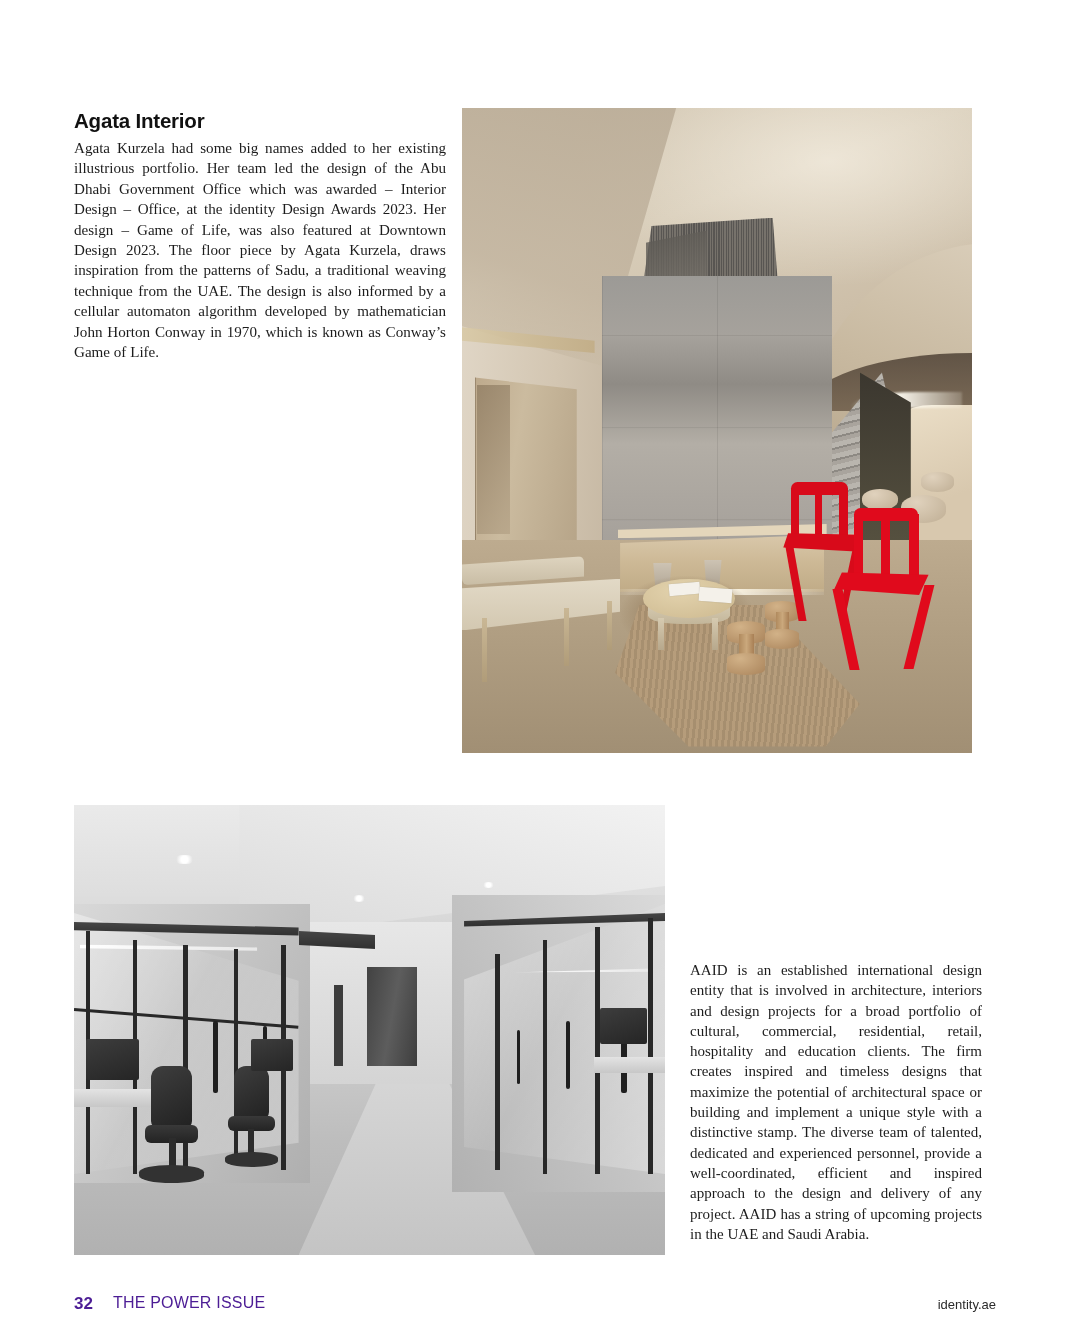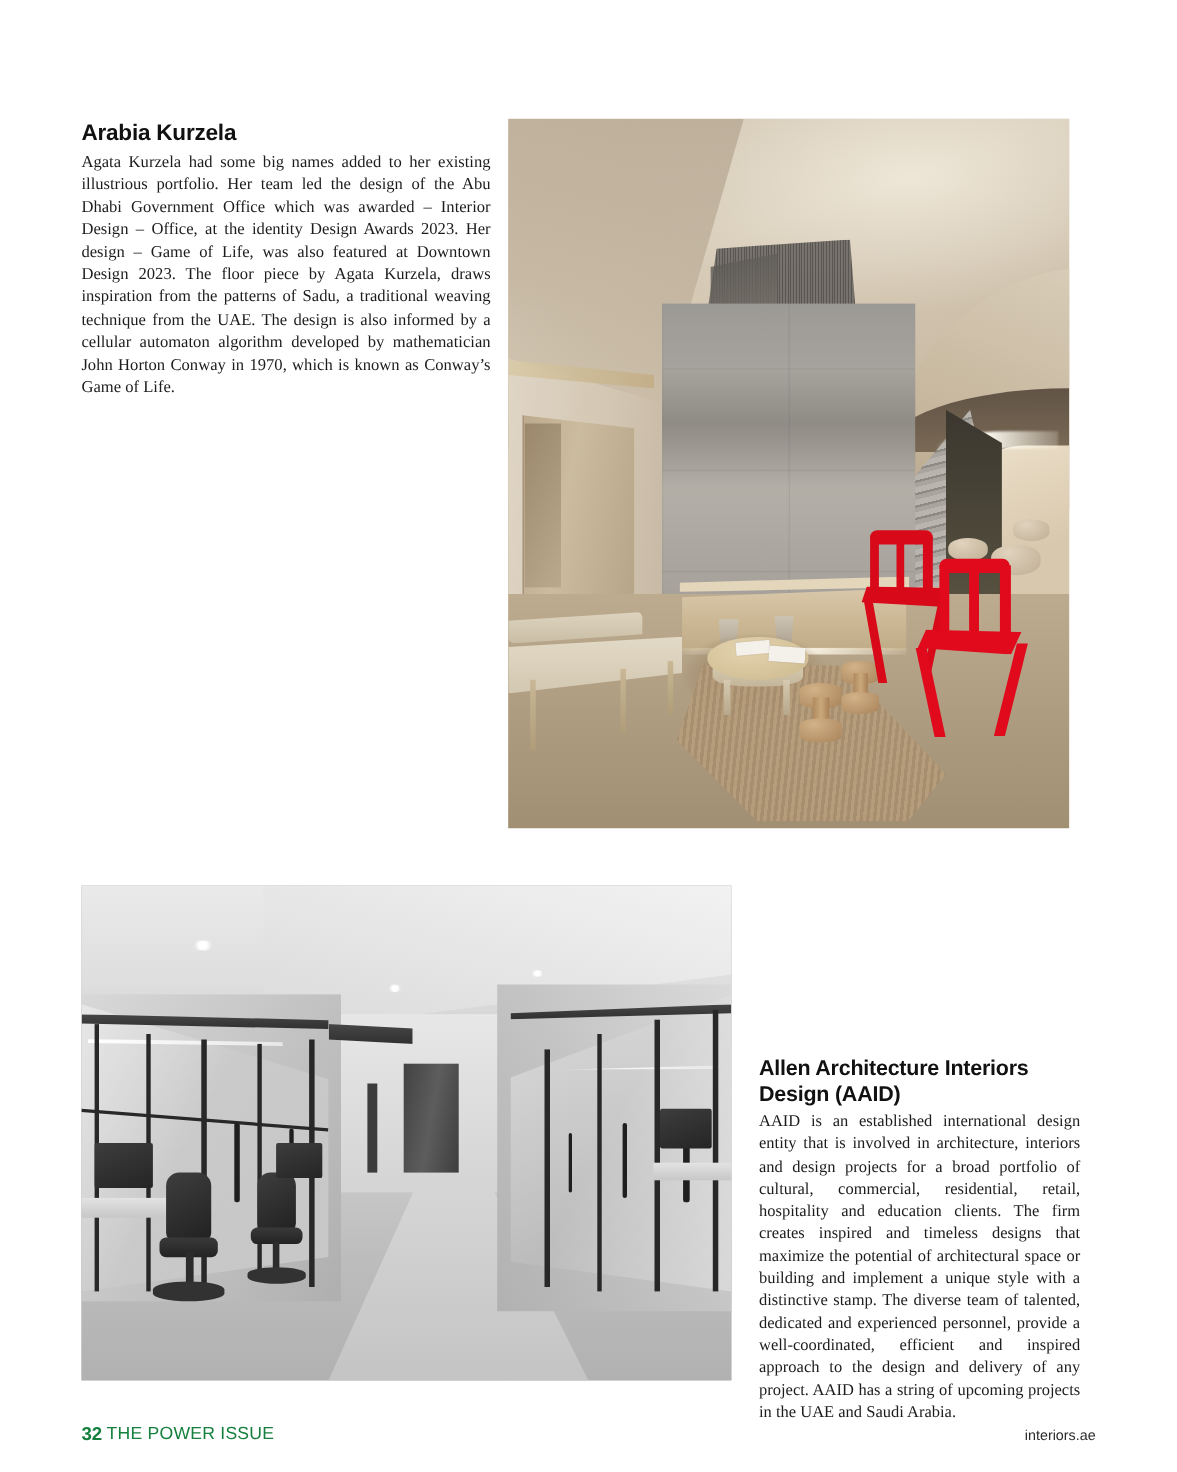--- a/index.html
+++ b/index.html
@@ -298,39 +298,39 @@
     border-radius: 6px; }
   .cor-chair-post { position:absolute; background:#2a2c2e; }
   .cor-chair-base { position:absolute; background:#303234; border-radius:50%/40%; }
   .cor-soffit { position: absolute; background: linear-gradient(180deg,#44464a,#2e3033); }
 
   
   .footer { position: absolute; left: 0; bottom: 0; width: 1070px; height: 60px; }
   .folio {
     position: absolute; left: 74px; bottom: 24px;
     font-family: "Liberation Sans", sans-serif;
-    font-size: 16px; color: #15803d;
-    display: flex; align-items: center; gap: 4px;
+    font-size: 16px; color: #4c1d95;
+    display: flex; align-items: flex-start; gap: 20px;
   }
   .folio-num { font-weight: bold; font-size: 17px; }
   .folio-issue { letter-spacing: .2px; }
   .site {
     position: absolute; right: 74px; bottom: 26px;
     font-family: "Liberation Sans", sans-serif;
     font-size: 13px; color: #2a2a2a;
   }
 </style>
 </head>
 <body>
 
 <div class="page">
 
 
   <div class="col-left">
-    <h2 class="headline">Arabia Kurzela</h2>
+    <h2 class="headline">Agata Interior</h2>
     <p class="body-copy">Agata Kurzela had some big names added to her existing illustrious portfolio. Her team led the design of the Abu Dhabi Government Office which was awarded – Interior Design – Office, at the identity Design Awards 2023. Her design – Game of Life, was also featured at Downtown Design 2023. The floor piece by Agata Kurzela, draws inspiration from the patterns of Sadu, a traditional weaving technique from the UAE. The design is also informed by a cellular automaton algorithm developed by mathematician John Horton Conway in 1970, which is known as Conway’s Game of Life.</p>
   </div>
 
   <div class="photo" id="photo-lobby">
     <div class="lob lob-ceiling"></div>
     <div class="lob lob-ceiling-shade"></div>
     <div class="lob lob-curve"></div>
     <div class="lob lob-curve-edge"></div>
     <div class="lob lob-curve-lit"></div>
     <div class="lob lob-cove-light"></div>
@@ -451,25 +451,24 @@
     <div class="cor cor-handle" style="right:16%;top:48%;width:0.8%;height:15%;"></div>
     <div class="cor cor-handle" style="right:24.5%;top:50%;width:0.6%;height:12%;"></div>
     <div class="cor cor-monitor" style="right:3%;top:45%;width:8%;height:8%;"></div>
     <div class="cor cor-desk" style="right:0;top:56%;width:12%;height:3.5%;"></div>
 
     <div class="cor cor-soffit" style="left:38%;top:28%;width:13%;height:4%;clip-path:polygon(0 0,100% 22%,100% 100%,0 78%);"></div>
     <div class="cor cor-mullion" style="left:44%;top:40%;width:1.6%;height:18%;background:#3a3c3e;"></div>
   </div>
 
   <div class="col-right">
-    <h2 class="headline">Allen Architecture Interiors Design (AAID)</h2>
     <p class="body-copy">AAID is an established international design entity that is involved in architecture, interiors and design projects for a broad portfolio of cultural, commercial, residential, retail, hospitality and education clients. The firm creates inspired and timeless designs that maximize the potential of architectural space or building and implement a unique style with a distinctive stamp. The diverse team of talented, dedicated and experienced personnel, provide a well-coordinated, efficient and inspired approach to the design and delivery of any project. AAID has a string of upcoming projects in the UAE and Saudi Arabia.</p>
   </div>
 
   <div class="footer">
     <div class="folio">
       <span class="folio-num">32</span>
       <span class="folio-issue">THE POWER ISSUE</span>
     </div>
-    <div class="site">interiors.ae</div>
+    <div class="site">identity.ae</div>
   </div>
 
 </div>
 
 </body></html>

